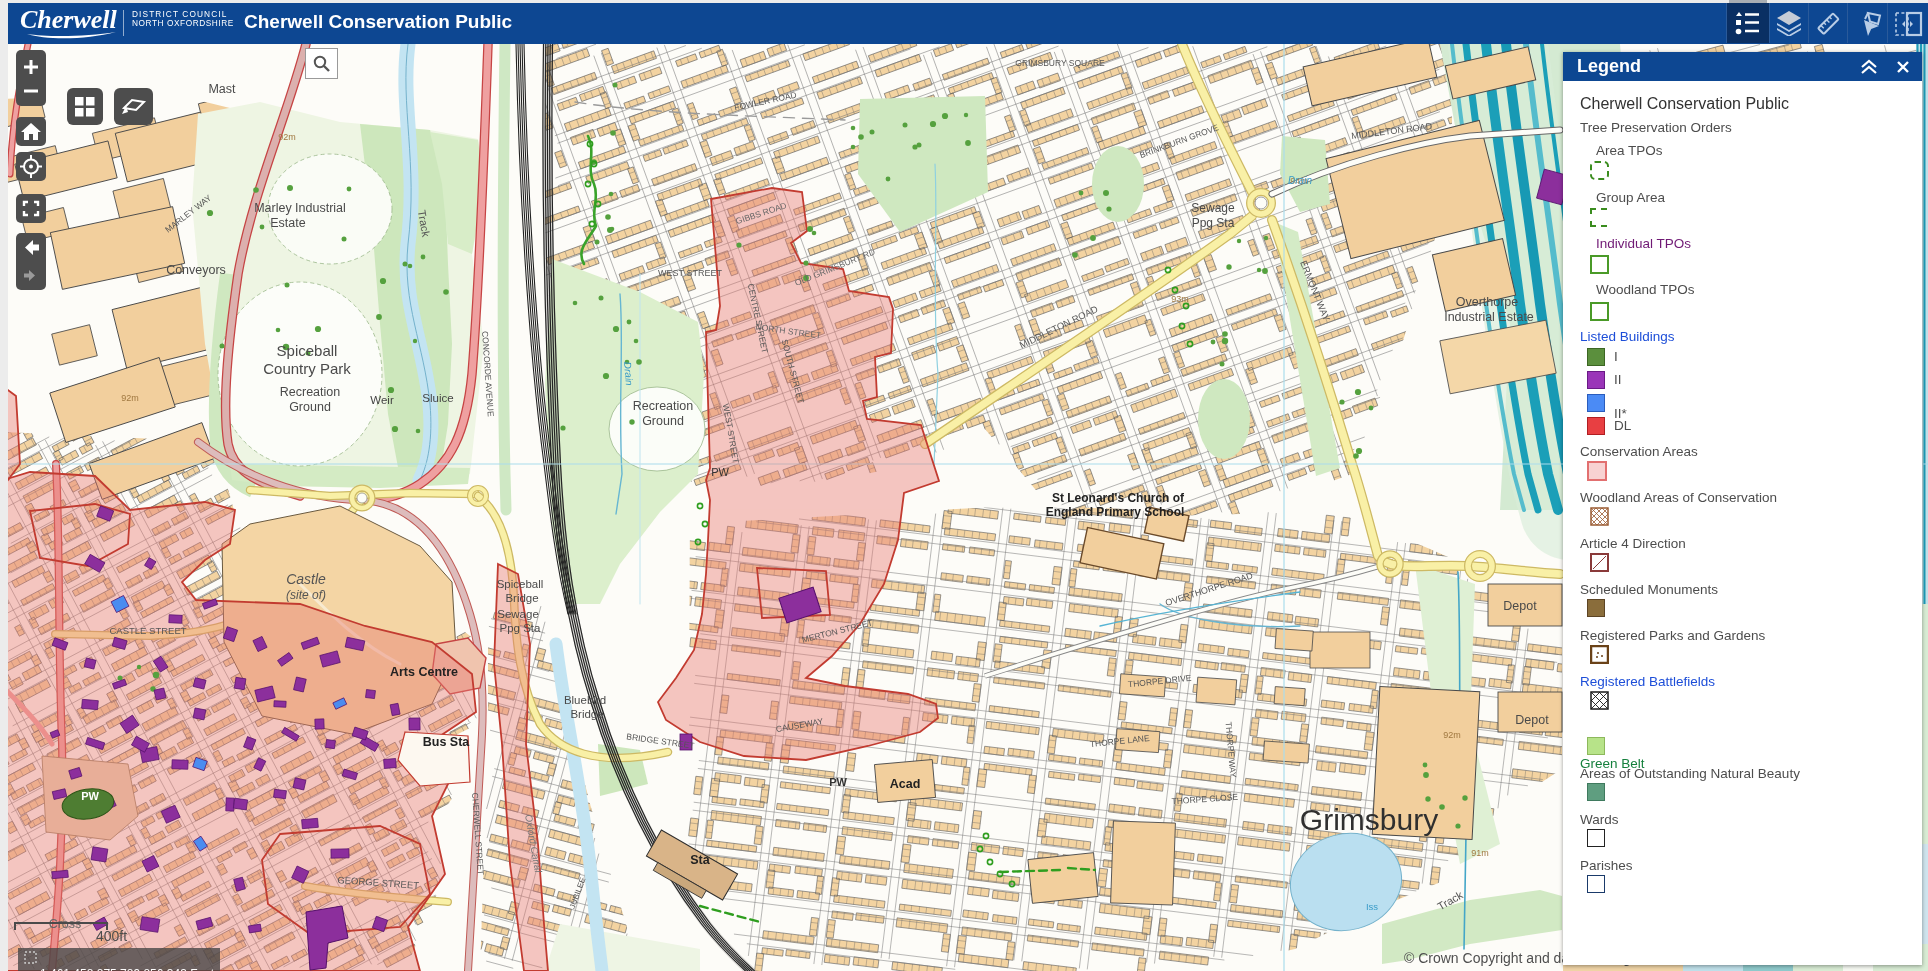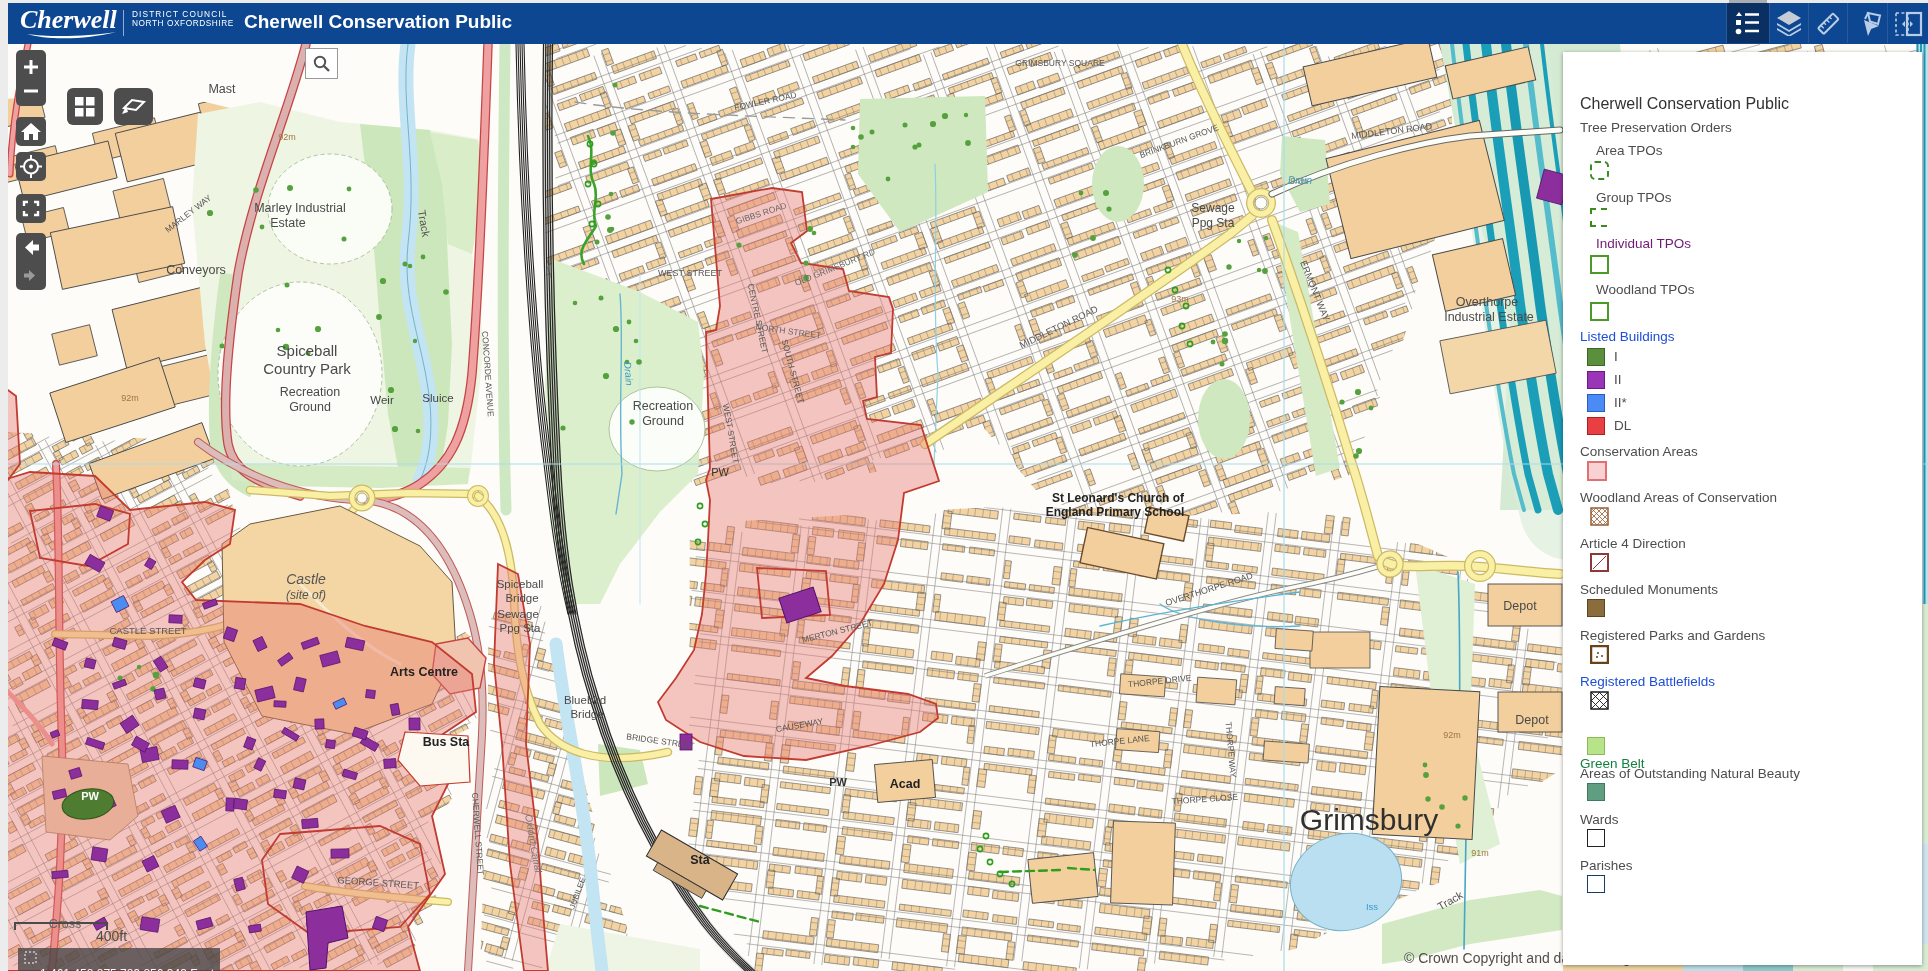--- a/index.html
+++ b/index.html
@@ -587,45 +587,54 @@
       <path d="M1 1 V9 M1 2 H93 M93 1 V9" stroke="#4a4a4a" stroke-width="2" fill="none"></path>
     </svg>
 <div style="position:absolute;left:96px;top:928px;font-size:14px;color:#4d4d4d">400ft</div>
 <div style="position:absolute;left:18px;top:948px;height:17px;background:rgba(68,68,68,0.78);color:#fff;font-size:12px;padding:19px 6px 0 22px">
   <svg width="13" height="13" style="position:absolute;left:6px;top:3px">
         <rect x="1" y="1" width="11" height="11" fill="none" stroke="#ccc" stroke-width="1.4" stroke-dasharray="2 2"></rect>
       </svg>
   1,461,458.875 789,856.343 Feet</div>
 <div style="position:absolute;left:1404px;top:950px;font-size:14px;color:#4f4f4f">© Crown Copyright and database right</div>
   <div style="position:absolute;left:1563px;top:52px;width:359px;height:913px;background:#fff;box-shadow:0 1px 4px rgba(0,0,0,0.4)">
+      <div style="position:absolute;top:0;left:0;width:100%;height:29px;background:#0d4792">
+        <span style="position:absolute;left:14px;top:4px;font-size:18px;font-weight:bold;color:#fff">Legend</span>
+        <svg width="18" height="16" style="position:absolute;left:297px;top:7px">
+          <path d="M2 8 L9 2 L16 8 M2 14 L9 8 L16 14" stroke="#fff" stroke-width="2.2" fill="none"></path>
+        </svg>
+        <svg width="14" height="14" style="position:absolute;left:333px;top:8px">
+          <path d="M2 2 L12 12 M12 2 L2 12" stroke="#fff" stroke-width="2.4" fill="none"></path>
+        </svg>
+      </div>
       <div style="position:absolute;left:17px;top:43px;font-size:16px;color:#323232">Cherwell Conservation Public</div>
       <div style="position:absolute;left:17px;top:68px;font-size:13.5px;color:#4d4d4d">Tree Preservation Orders</div>
       <div style="position:absolute;left:33px;top:91px;font-size:13.5px;color:#4d4d4d">Area TPOs</div>
       <div style="position:absolute;top:109px;left:0;width:100%;height:20px">
         <div style="position:absolute;left:27px;width:15px;height:15px;border:2px dashed #3a8c1e;border-radius:5px"></div>
       </div>
-      <div style="position:absolute;left:33px;top:138px;font-size:13.5px;color:#4d4d4d">Group TPOs</div>
+      <div style="position:absolute;left:33px;top:138px;font-size:13.5px;color:#4d4d4d">Group Area</div>
       <div style="position:absolute;top:156px;left:0;width:100%;height:20px">
         <div style="position:absolute;left:27px;width:15px;height:15px;border:2px dashed #3a8c1e;border-right:none;border-bottom:2px dashed #3a8c1e"></div>
       </div>
       <div style="position:absolute;left:33px;top:184px;font-size:13.5px;color:#701a75">Individual TPOs</div>
       <div style="position:absolute;top:203px;left:0;width:100%;height:20px">
         <div style="position:absolute;left:27px;width:15px;height:15px;border:2.5px solid #4a9a28"></div>
       </div>
       <div style="position:absolute;left:33px;top:230px;font-size:13.5px;color:#4d4d4d">Woodland TPOs</div>
       <div style="position:absolute;top:250px;left:0;width:100%;height:20px">
         <div style="position:absolute;left:27px;width:15px;height:15px;border:2.5px solid #4a9a28"></div>
       </div>
       <div style="position:absolute;left:17px;top:277px;font-size:13.5px;color:#1d4ed8">Listed Buildings</div>
       <div style="position:absolute;left:24px;top:296px;width:16px;height:16px;background:#5b8f3d;border:1.5px solid #3c6623;"></div>
       <div style="position:absolute;left:51px;top:297px;font-size:13.5px;color:#4d4d4d">I</div>
       <div style="position:absolute;left:24px;top:319px;width:16px;height:16px;background:#9a35b8;border:1.5px solid #6a1a86;"></div>
       <div style="position:absolute;left:51px;top:320px;font-size:13.5px;color:#4d4d4d">II</div>
       <div style="position:absolute;left:24px;top:342px;width:16px;height:16px;background:#4b8bf5;border:1.5px solid #2a5dbd;"></div>
-      <div style="position:absolute;left:51px;top:343px;font-size:13.5px;color:#4d4d4d">II*</div>
+      <div style="position:absolute;left:51px;top:354px;font-size:13.5px;color:#4d4d4d">II*</div>
       <div style="position:absolute;left:24px;top:365px;width:16px;height:16px;background:#e83f42;border:1.5px solid #b01e22;"></div>
       <div style="position:absolute;left:51px;top:366px;font-size:13.5px;color:#4d4d4d">DL</div>
       <div style="position:absolute;left:17px;top:392px;font-size:13.5px;color:#4d4d4d">Conservation Areas</div>
       <div style="position:absolute;left:24px;top:409px;width:16px;height:16px;background:#f8d2d2;border:2px solid #e27070"></div>
       <div style="position:absolute;left:17px;top:438px;font-size:13.5px;color:#4d4d4d">Woodland Areas of Conservation</div>
       <div style="position:absolute;top:455px;left:0;width:100%;height:20px">
         <svg width="19" height="19" style="position:absolute;left:27px">
           <rect x="1" y="1" width="17" height="17" fill="#fff" stroke="#9a5b32" stroke-width="1.5"></rect>
           <path d="M1 6 L6 1 M1 12 L12 1 M1 18 L18 1 M7 18 L18 7 M13 18 L18 13 M1 1 L18 18 M6 1 L18 13 M12 1 L18 7 M1 6 L13 18 M1 12 L7 18" stroke="#9a5b32" stroke-width="0.8"></path>
         </svg>

